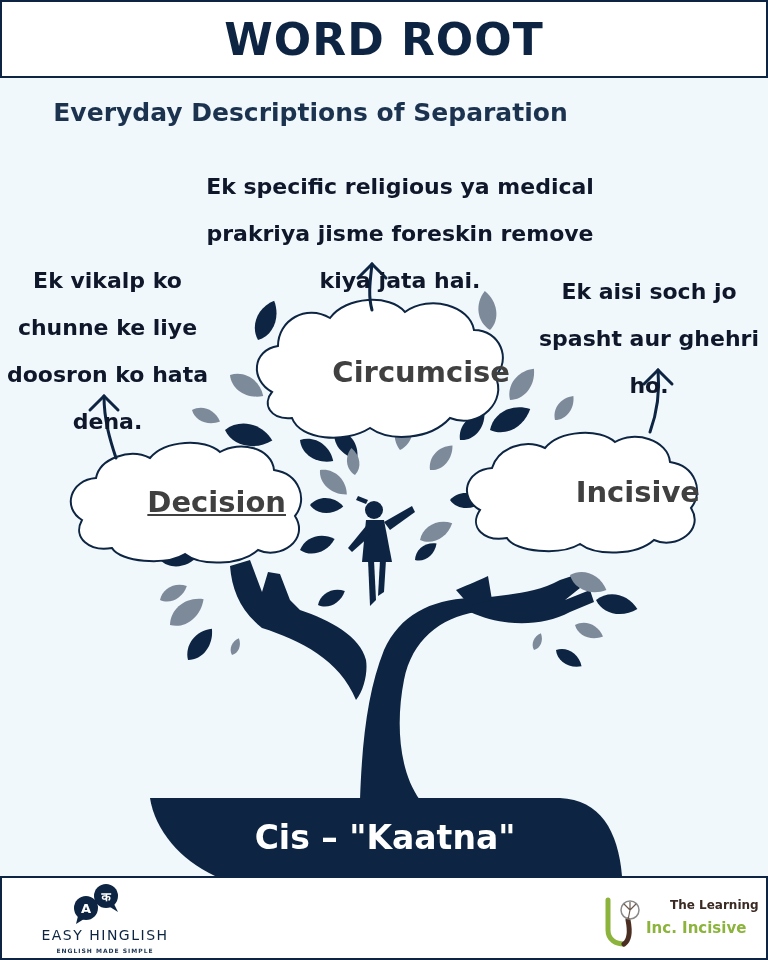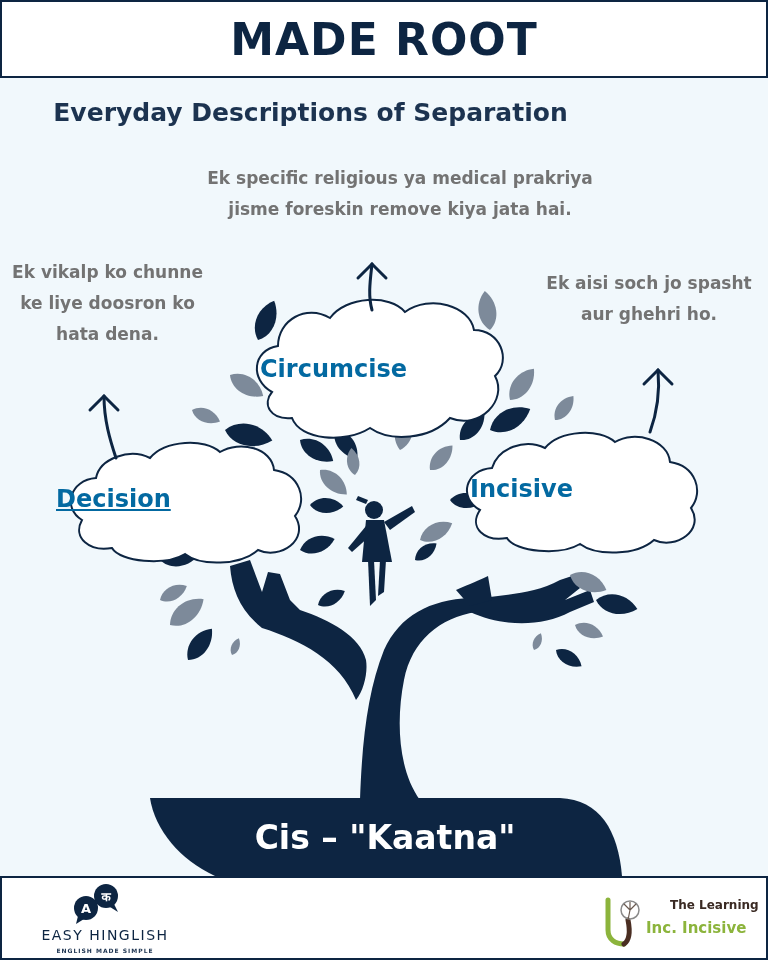--- a/index.html
+++ b/index.html
@@ -12,32 +12,32 @@
     display: flex; align-items: center; justify-content: center;
   }
   .title-bar h1 { font-size: 44px; font-weight: bold; letter-spacing: 1px; color: #0d2542; }
 
   .subtitle {
     position: absolute; left: 0; top: 98px; width: 621px; text-align: center;
     font-size: 25px; font-weight: bold; color: #1c3350;
   }
 
   .desc {
-    position: absolute; text-align: center; font-weight: bold; color: #737373;
-    font-size: 17px; line-height: 31px;
+    position: absolute; text-align: center; font-weight: bold; color: #0f172a;
+    font-size: 22px; line-height: 47px;
   }
   .desc-top { left: 200px; top: 163px; width: 400px; }
   .desc-left { left: 0px; top: 257px; width: 215px; }
   .desc-right { left: 530px; top: 268px; width: 238px; }
 
   .art { position: absolute; left: 0; top: 0; width: 768px; height: 960px; }
 
   .cloud-label {
-    position: absolute; font-weight: bold; color: #0369a1; font-size: 24px;
-    text-align: left;
+    position: absolute; font-weight: bold; color: #404040; font-size: 29px;
+    text-align: right;
   }
   .lbl-circ { left: 260px; top: 355px; width: 250px; }
   .lbl-dec { left: 56px; top: 485px; width: 230px; text-decoration: underline; }
   .lbl-inc { left: 470px; top: 475px; width: 230px; }
 
   .root-label {
     position: absolute; left: 150px; top: 818px; width: 470px; text-align: center;
     font-size: 33px; font-weight: bold; color: #ffffff;
   }
 
@@ -55,21 +55,21 @@
   .site { position: absolute; left: 260px; top: 22px; width: 250px; text-align: center; font-size: 26px; font-weight: bold; color: #0d2542; }
 
   .tl-logo { position: absolute; left: 600px; top: 14px; width: 160px; height: 56px; }
   .tl-line1 { position: absolute; left: 44px; top: 6px; font-size: 12px; font-weight: bold; color: #3a2a23; white-space: nowrap; margin-left: 24px; }
   .tl-line2 { position: absolute; left: 44px; top: 27px; font-size: 15px; font-weight: bold; color: #8cb43c; white-space: nowrap; }
 </style>
 </head>
 <body>
 
 <div class="title-bar">
-  <h1>MADE ROOT</h1>
+  <h1>WORD ROOT</h1>
 </div>
 
 <div class="subtitle">Everyday Descriptions of Separation</div>
 
 <svg class="art" viewBox="0 0 768 960" xmlns="http://www.w3.org/2000/svg">
   <defs>
     <path id="leaf" d="M0,0 C6,-10 20,-12 30,-4 C22,6 8,8 0,0 Z"></path>
   </defs>
 
   <path d="M150,798 L560,798 C600,800 618,830 622,876 L215,876 C180,860 155,830 150,798 Z" fill="#0d2542"></path>

